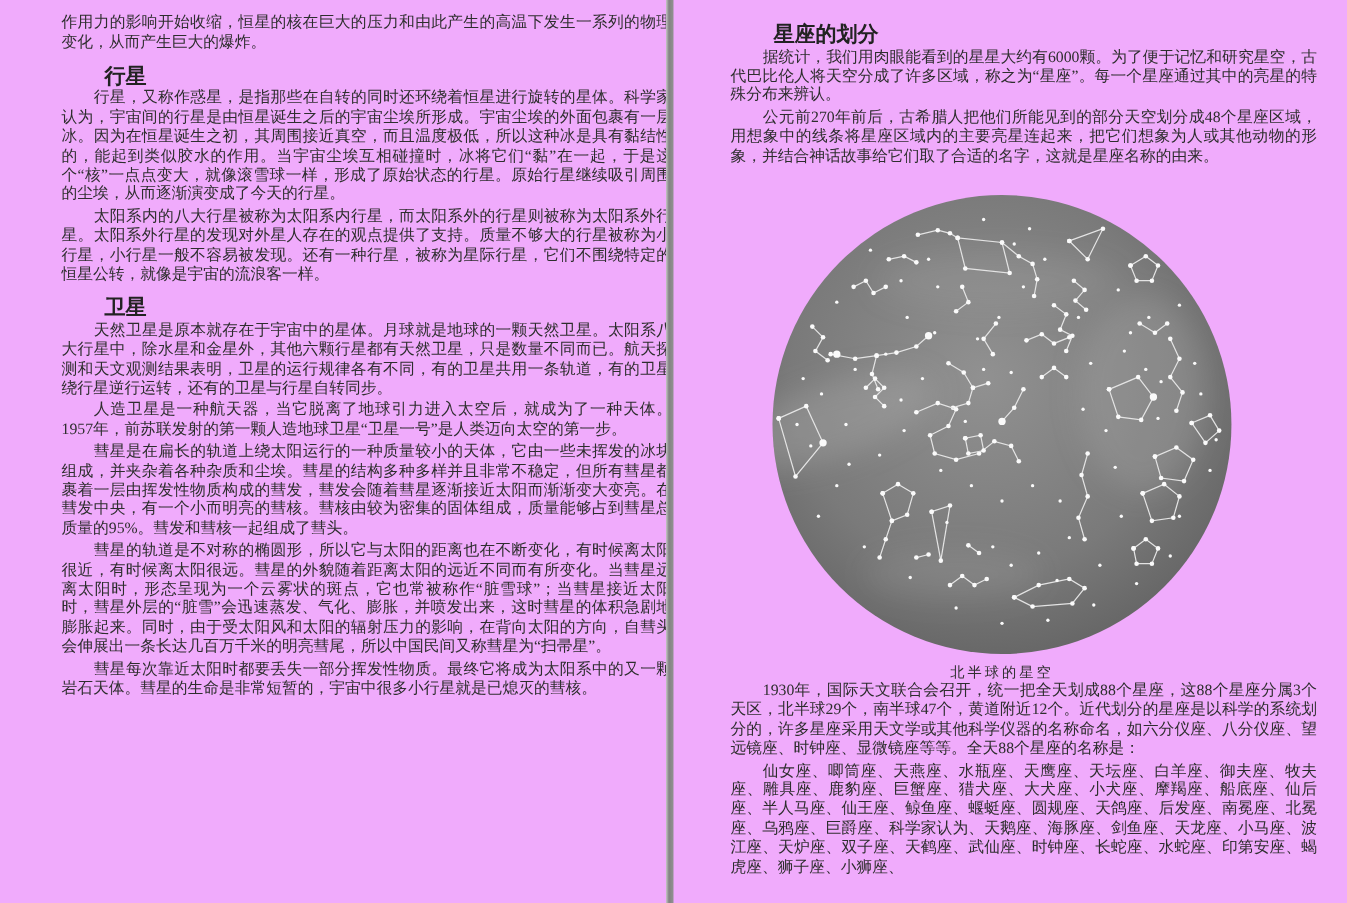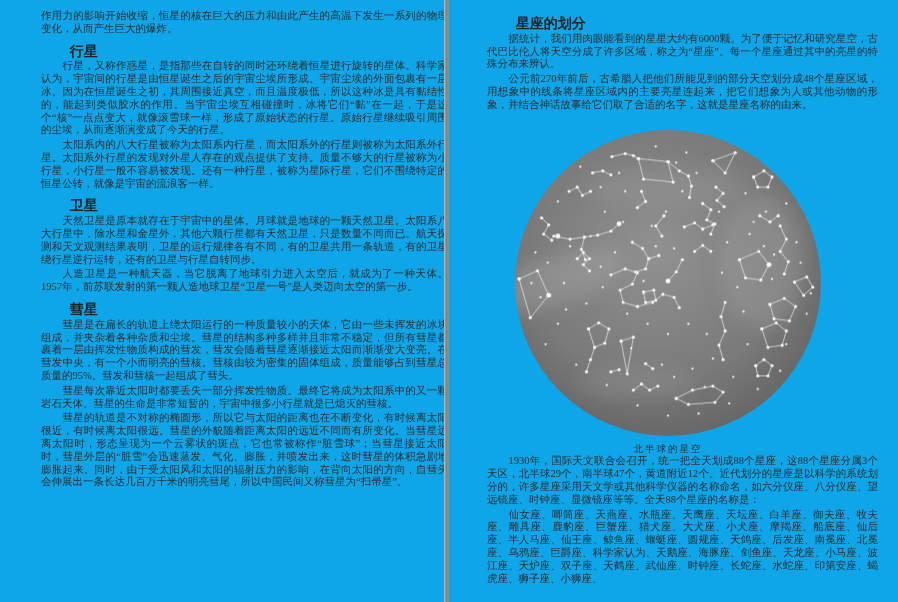--- a/index.html
+++ b/index.html
@@ -1,21 +1,21 @@
 <!DOCTYPE html>
 <html><head>
 <meta charset="utf-8">
 <style>
   html,body{margin:0;padding:0;}
   body{
     width:898px;height:602px;overflow:hidden;position:relative;
     background:#ffffff;
     font-family:"Liberation Serif","DejaVu Serif",serif;
   }
-  .page{position:absolute;inset:0;background:#0ea5e9;overflow:hidden;}
+  .page{position:absolute;inset:0;background:#f0abfc;overflow:hidden;}
   .col{
     position:absolute;top:0;
     font-size:10.5px;line-height:12.8px;color:#2e2e2e;
     text-align:justify;
   }
   .col-left{left:41px;width:407px;padding-top:8px;}
   .col-right{left:487px;width:391px;padding-top:8px;}
   .para{margin:2px 0;text-indent:2.05em;}
   .para.noindent{text-indent:0;}
   .para.spaced{margin-top:0;}
@@ -40,24 +40,23 @@
 <div class="page">
 
   <div class="col col-left" id="left-col">
       <p class="para noindent">作用力的影响开始收缩，恒星的核在巨大的压力和由此产生的高温下发生一系列的物理变化，从而产生巨大的爆炸。</p>
       <h2 class="sec-heading">行星</h2>
       <p class="para">行星，又称作惑星，是指那些在自转的同时还环绕着恒星进行旋转的星体。科学家认为，宇宙间的行星是由恒星诞生之后的宇宙尘埃所形成。宇宙尘埃的外面包裹有一层冰。因为在恒星诞生之初，其周围接近真空，而且温度极低，所以这种冰是具有黏结性的，能起到类似胶水的作用。当宇宙尘埃互相碰撞时，冰将它们“黏”在一起，于是这个“核”一点点变大，就像滚雪球一样，形成了原始状态的行星。原始行星继续吸引周围的尘埃，从而逐渐演变成了今天的行星。</p>
       <p class="para">太阳系内的八大行星被称为太阳系内行星，而太阳系外的行星则被称为太阳系外行星。太阳系外行星的发现对外星人存在的观点提供了支持。质量不够大的行星被称为小行星，小行星一般不容易被发现。还有一种行星，被称为星际行星，它们不围绕特定的恒星公转，就像是宇宙的流浪客一样。</p>
       <h2 class="sec-heading">卫星</h2>
       <p class="para">天然卫星是原本就存在于宇宙中的星体。月球就是地球的一颗天然卫星。太阳系八大行星中，除水星和金星外，其他六颗行星都有天然卫星，只是数量不同而已。航天探测和天文观测结果表明，卫星的运行规律各有不同，有的卫星共用一条轨道，有的卫星绕行星逆行运转，还有的卫星与行星自转同步。</p>
       <p class="para">人造卫星是一种航天器，当它脱离了地球引力进入太空后，就成为了一种天体。1957年，前苏联发射的第一颗人造地球卫星“卫星一号”是人类迈向太空的第一步。</p>
-      <h2 class="sec-heading">彗星</h2>
       <p class="para">彗星是在扁长的轨道上绕太阳运行的一种质量较小的天体，它由一些未挥发的冰块组成，并夹杂着各种杂质和尘埃。彗星的结构多种多样并且非常不稳定，但所有彗星都裹着一层由挥发性物质构成的彗发，彗发会随着彗星逐渐接近太阳而渐渐变大变亮。在彗发中央，有一个小而明亮的彗核。彗核由较为密集的固体组成，质量能够占到彗星总质量的95%。彗发和彗核一起组成了彗头。</p>
+      <p class="para">彗星的轨道是不对称的椭圆形，所以它与太阳的距离也在不断变化，有时候离太阳很近，有时候离太阳很远。彗星的外貌随着距离太阳的远近不同而有所变化。当彗星远离太阳时，形态呈现为一个云雾状的斑点，它也常被称作“脏雪球”；当彗星接近太阳时，彗星外层的“脏雪”会迅速蒸发、气化、膨胀，并喷发出来，这时彗星的体积急剧地膨胀起来。同时，由于受太阳风和太阳的辐射压力的影响，在背向太阳的方向，自彗头会伸展出一条长达几百万千米的明亮彗尾，所以中国民间又称彗星为“扫帚星”。</p>
       <p class="para">彗星每次靠近太阳时都要丢失一部分挥发性物质。最终它将成为太阳系中的又一颗岩石天体。彗星的生命是非常短暂的，宇宙中很多小行星就是已熄灭的彗核。</p>
-      <p class="para">彗星的轨道是不对称的椭圆形，所以它与太阳的距离也在不断变化，有时候离太阳很近，有时候离太阳很远。彗星的外貌随着距离太阳的远近不同而有所变化。当彗星远离太阳时，形态呈现为一个云雾状的斑点，它也常被称作“脏雪球”；当彗星接近太阳时，彗星外层的“脏雪”会迅速蒸发、气化、膨胀，并喷发出来，这时彗星的体积急剧地膨胀起来。同时，由于受太阳风和太阳的辐射压力的影响，在背向太阳的方向，自彗头会伸展出一条长达几百万千米的明亮彗尾，所以中国民间又称彗星为“扫帚星”。</p>
     </div>
 
   <div class="divider"></div>
 
   <div class="col col-right">
     <div id="right-top">
         <h2 class="sec-heading">星座的划分</h2>
         <p class="para">据统计，我们用肉眼能看到的星星大约有6000颗。为了便于记忆和研究星空，古代巴比伦人将天空分成了许多区域，称之为“星座”。每一个星座通过其中的亮星的特殊分布来辨认。</p>
         <p class="para">公元前270年前后，古希腊人把他们所能见到的部分天空划分成48个星座区域，用想象中的线条将星座区域内的主要亮星连起来，把它们想象为人或其他动物的形象，并结合神话故事给它们取了合适的名字，这就是星座名称的由来。</p>
       </div>

